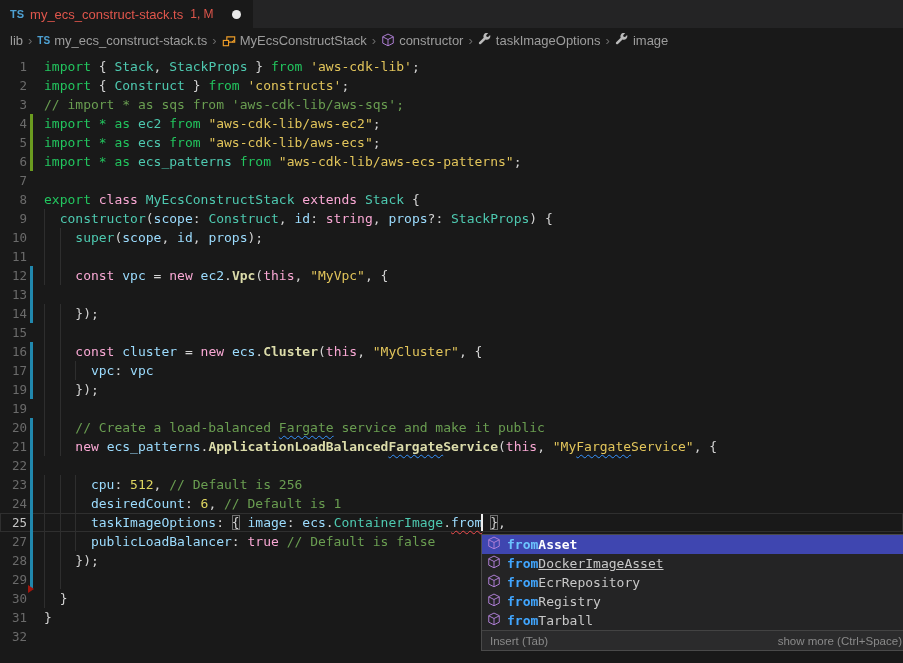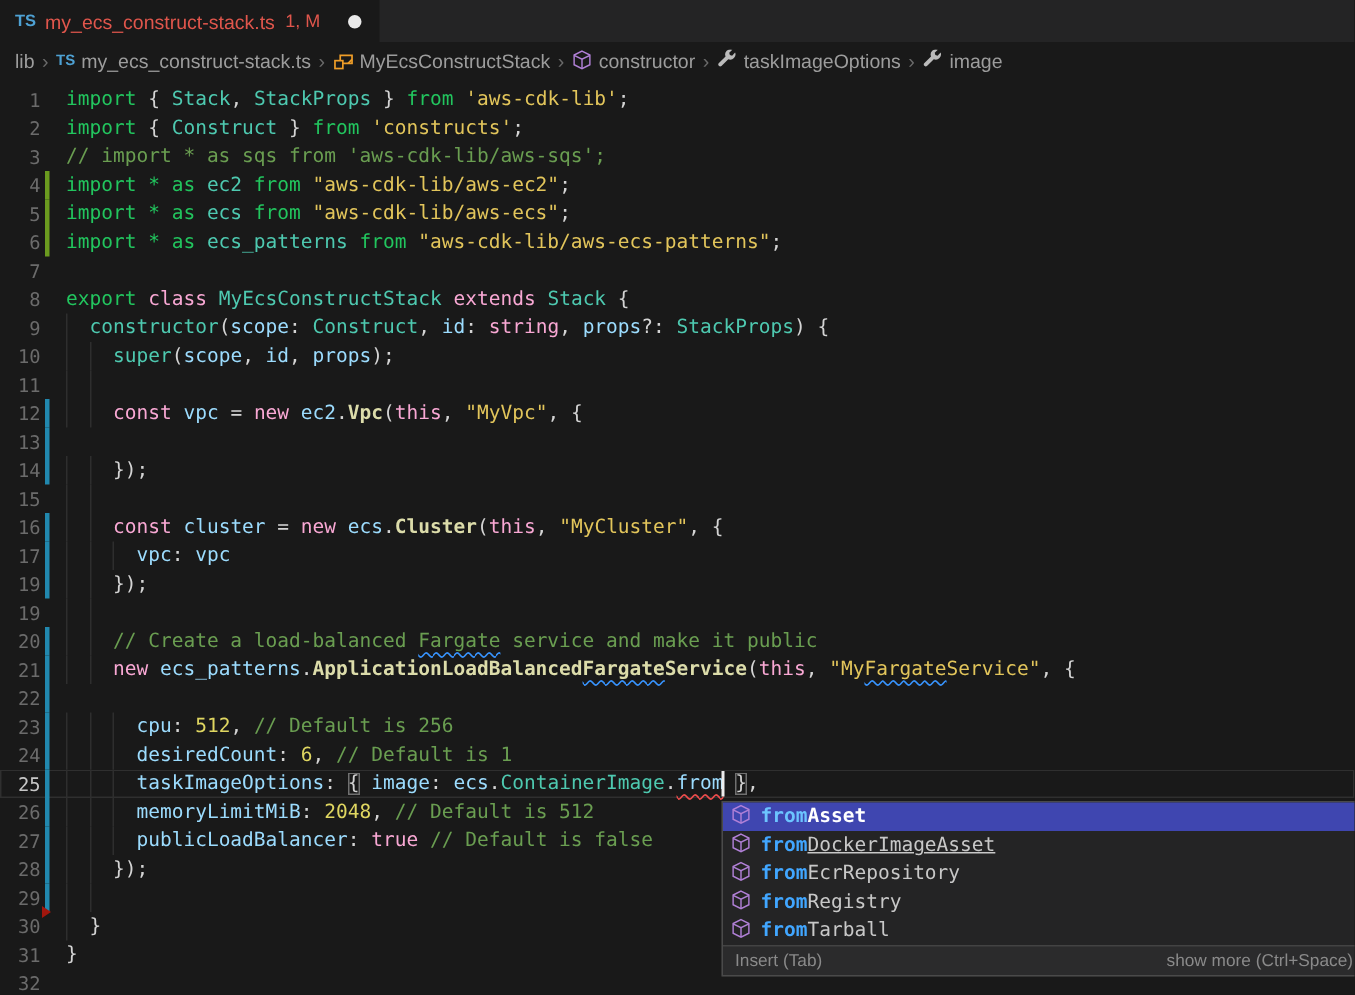--- a/index.html
+++ b/index.html
@@ -243,25 +243,20 @@
       <span class="lnum">24</span>
       <span class="gitslot modified"></span>
       <span class="content"><span class="guide" style="left: 0px;"></span><span class="guide" style="left: 15.66px;"></span><span class="guide" style="left: 31.32px;"></span><span class="pn">      </span><span class="vr">desiredCount</span><span class="pn">: </span><span class="num">6</span><span class="pn">, </span><span class="cm">// Default is 1</span></span>
     </div>
     <div class="line current">
       <span class="lnum">25</span>
       <span class="gitslot modified"></span>
       <span class="content"><span class="guide" style="left: 0px;"></span><span class="guide" style="left: 15.66px;"></span><span class="guide" style="left: 31.32px;"></span><span class="pn">      </span><span class="vr">taskImageOptions</span><span class="pn">: </span><span class="pn bm">{</span><span class="pn"> </span><span class="vr">image</span><span class="pn">: </span><span class="vr">ecs</span><span class="pn">.</span><span class="ty">ContainerImage</span><span class="pn">.</span><span class="vr sqr">from</span><span class="cursor"></span><span class="pn"> </span><span class="pn bm">}</span><span class="pn">,</span></span>
     </div>
     <div class="line">
-      <span class="lnum">26</span>
-      <span class="gitslot modified"></span>
-      <span class="content"><span class="guide" style="left: 0px;"></span><span class="guide" style="left: 15.66px;"></span><span class="guide" style="left: 31.32px;"></span><span class="pn">      </span><span class="vr">memoryLimitMiB</span><span class="pn">: </span><span class="num">2048</span><span class="pn">, </span><span class="cm">// Default is 512</span></span>
-    </div>
-    <div class="line">
       <span class="lnum">27</span>
       <span class="gitslot modified"></span>
       <span class="content"><span class="guide" style="left: 0px;"></span><span class="guide" style="left: 15.66px;"></span><span class="guide" style="left: 31.32px;"></span><span class="pn">      </span><span class="vr">publicLoadBalancer</span><span class="pn">: </span><span class="st">true</span><span class="pn"> </span><span class="cm">// Default is false</span></span>
     </div>
     <div class="line">
       <span class="lnum">28</span>
       <span class="gitslot modified"></span>
       <span class="content"><span class="guide" style="left: 0px;"></span><span class="guide" style="left: 15.66px;"></span><span class="pn">    });</span></span>
     </div>
     <div class="line">

